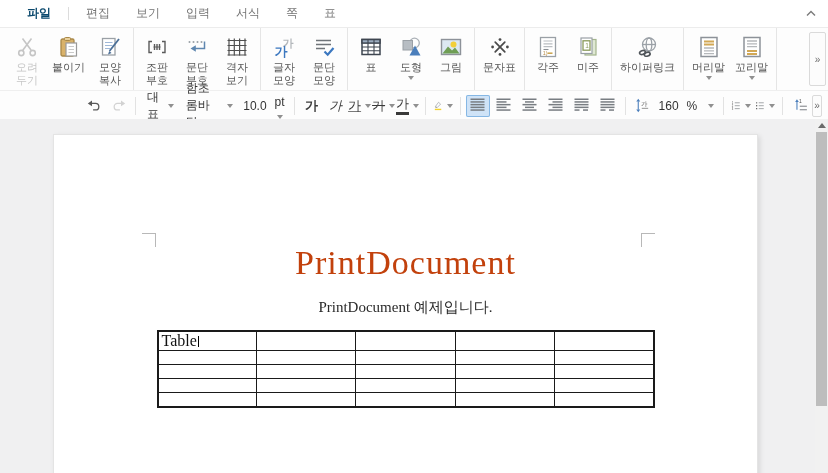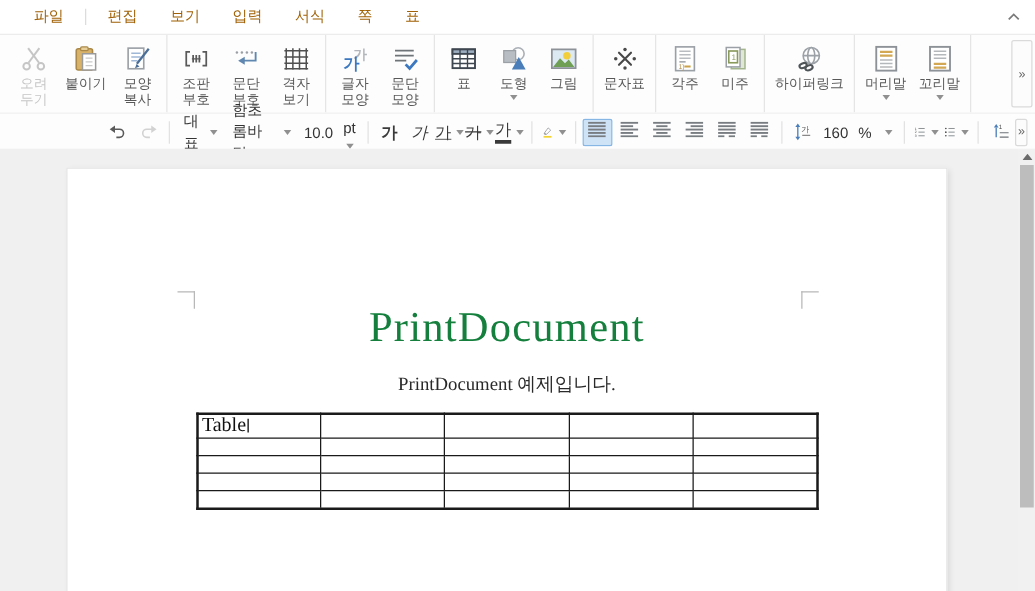--- a/index.html
+++ b/index.html
@@ -1,21 +1,21 @@
 <!DOCTYPE html>
 <html><head>
 <meta charset="utf-8">
 <style>
   html,body{margin:0;padding:0;background:#fff;}
   .screen{position:relative;width:828px;height:473px;overflow:hidden;background:#fff;
           font-family:"Liberation Sans","DejaVu Sans",sans-serif;-webkit-font-smoothing:antialiased;}
   
   .menubar{height:27px;display:flex;align-items:center;padding-left:14px;position:relative;background:#fff;}
-  .menu-item{padding:0 13px;font-size:12px;color:#a16207;cursor:default;line-height:27px;}
-  .menu-item.active{font-weight:normal;color:#a16207;}
+  .menu-item{padding:0 13px;font-size:12px;color:#737373;cursor:default;line-height:27px;}
+  .menu-item.active{font-weight:bold;color:#0c4a6e;}
   .menu-sep{width:1px;height:13px;background:#dcdcdc;margin:0 4px;}
   .collapse-btn{position:absolute;right:10px;top:7px;width:14px;height:12px;display:flex;align-items:center;justify-content:center;}
   
   .toolbar1{height:62px;border-top:1px solid #ececec;display:flex;align-items:stretch;padding:0 18px 0 4px;position:relative;background:#fdfdfd;}
   .tb-group{display:flex;align-items:flex-start;padding:2px 3px;border-right:1px solid #e5e5e5;}
   .tb-group.truncated{width:17px;overflow:hidden;padding-right:0;border-right:none;}
   .tb-btn{display:flex;flex-direction:column;align-items:center;padding:3px 5px 1px;min-width:30px;border-radius:2px;}
   .tb-btn .tb-icon{height:27px;display:flex;align-items:center;justify-content:center;}
   .tb-btn .tb-lbl{font-size:11px;line-height:13px;color:#585858;text-align:center;white-space:pre-line;margin-top:1px;}
   .tb-btn.disabled .tb-lbl{color:#c6c6c6;}
@@ -41,21 +41,21 @@
   .t2-overflow{margin-left:auto;width:15px;height:20px;border:1px solid #dadada;border-radius:2px;background:#fcfcfc;
                display:flex;align-items:center;justify-content:center;font-size:10px;color:#6a6a6a;}
   
   .workspace{position:absolute;left:0;right:0;top:119px;bottom:0;background:#f0f0f1;overflow:hidden;}
   .page{position:absolute;left:53px;top:15px;width:705px;height:900px;background:#fff;
         border:1px solid #e4e4e4;box-shadow:2px 2px 5px rgba(0,0,0,.10);box-sizing:border-box;}
   .mark{position:absolute;width:13px;height:13px;}
   .mark-left{left:88px;top:98px;border-top:1px solid #b8b8b8;border-right:1px solid #b8b8b8;}
   .mark-right{left:587px;top:98px;border-top:1px solid #b8b8b8;border-left:1px solid #b8b8b8;}
   .doc-title{margin:0;padding-top:108px;text-align:center;font-family:"Liberation Serif","DejaVu Serif",serif;
-             font-weight:normal;font-size:34px;line-height:40px;letter-spacing:1px;color:#15803d;}
+             font-weight:normal;font-size:34px;line-height:40px;letter-spacing:1px;color:#c2410c;}
   .doc-subtitle{margin:15px 0 0;text-align:center;font-family:"Liberation Serif","DejaVu Serif",serif;
                 font-size:15px;color:#2a2a2a;}
   .doc-table{width:498px;margin:13px auto 0;border-collapse:collapse;border:2px solid #1a1a1a;table-layout:fixed;}
   .doc-table td{border:1px solid #1a1a1a;height:13px;padding:0 3px;font-family:"Liberation Serif","DejaVu Serif",serif;
                 font-size:16px;color:#111;vertical-align:middle;}
   .text-caret{display:inline-block;width:1.5px;height:11px;background:#000;vertical-align:-1px;margin-left:1px;}
   
   .vscroll{position:absolute;right:0;top:0;bottom:0;width:13px;background:#f1f1f1;}
   .vscroll-up{height:13px;display:flex;align-items:center;justify-content:center;}
   .vscroll-thumb{position:absolute;left:1px;right:1px;top:13px;height:274px;background:#bdbdbd;}

